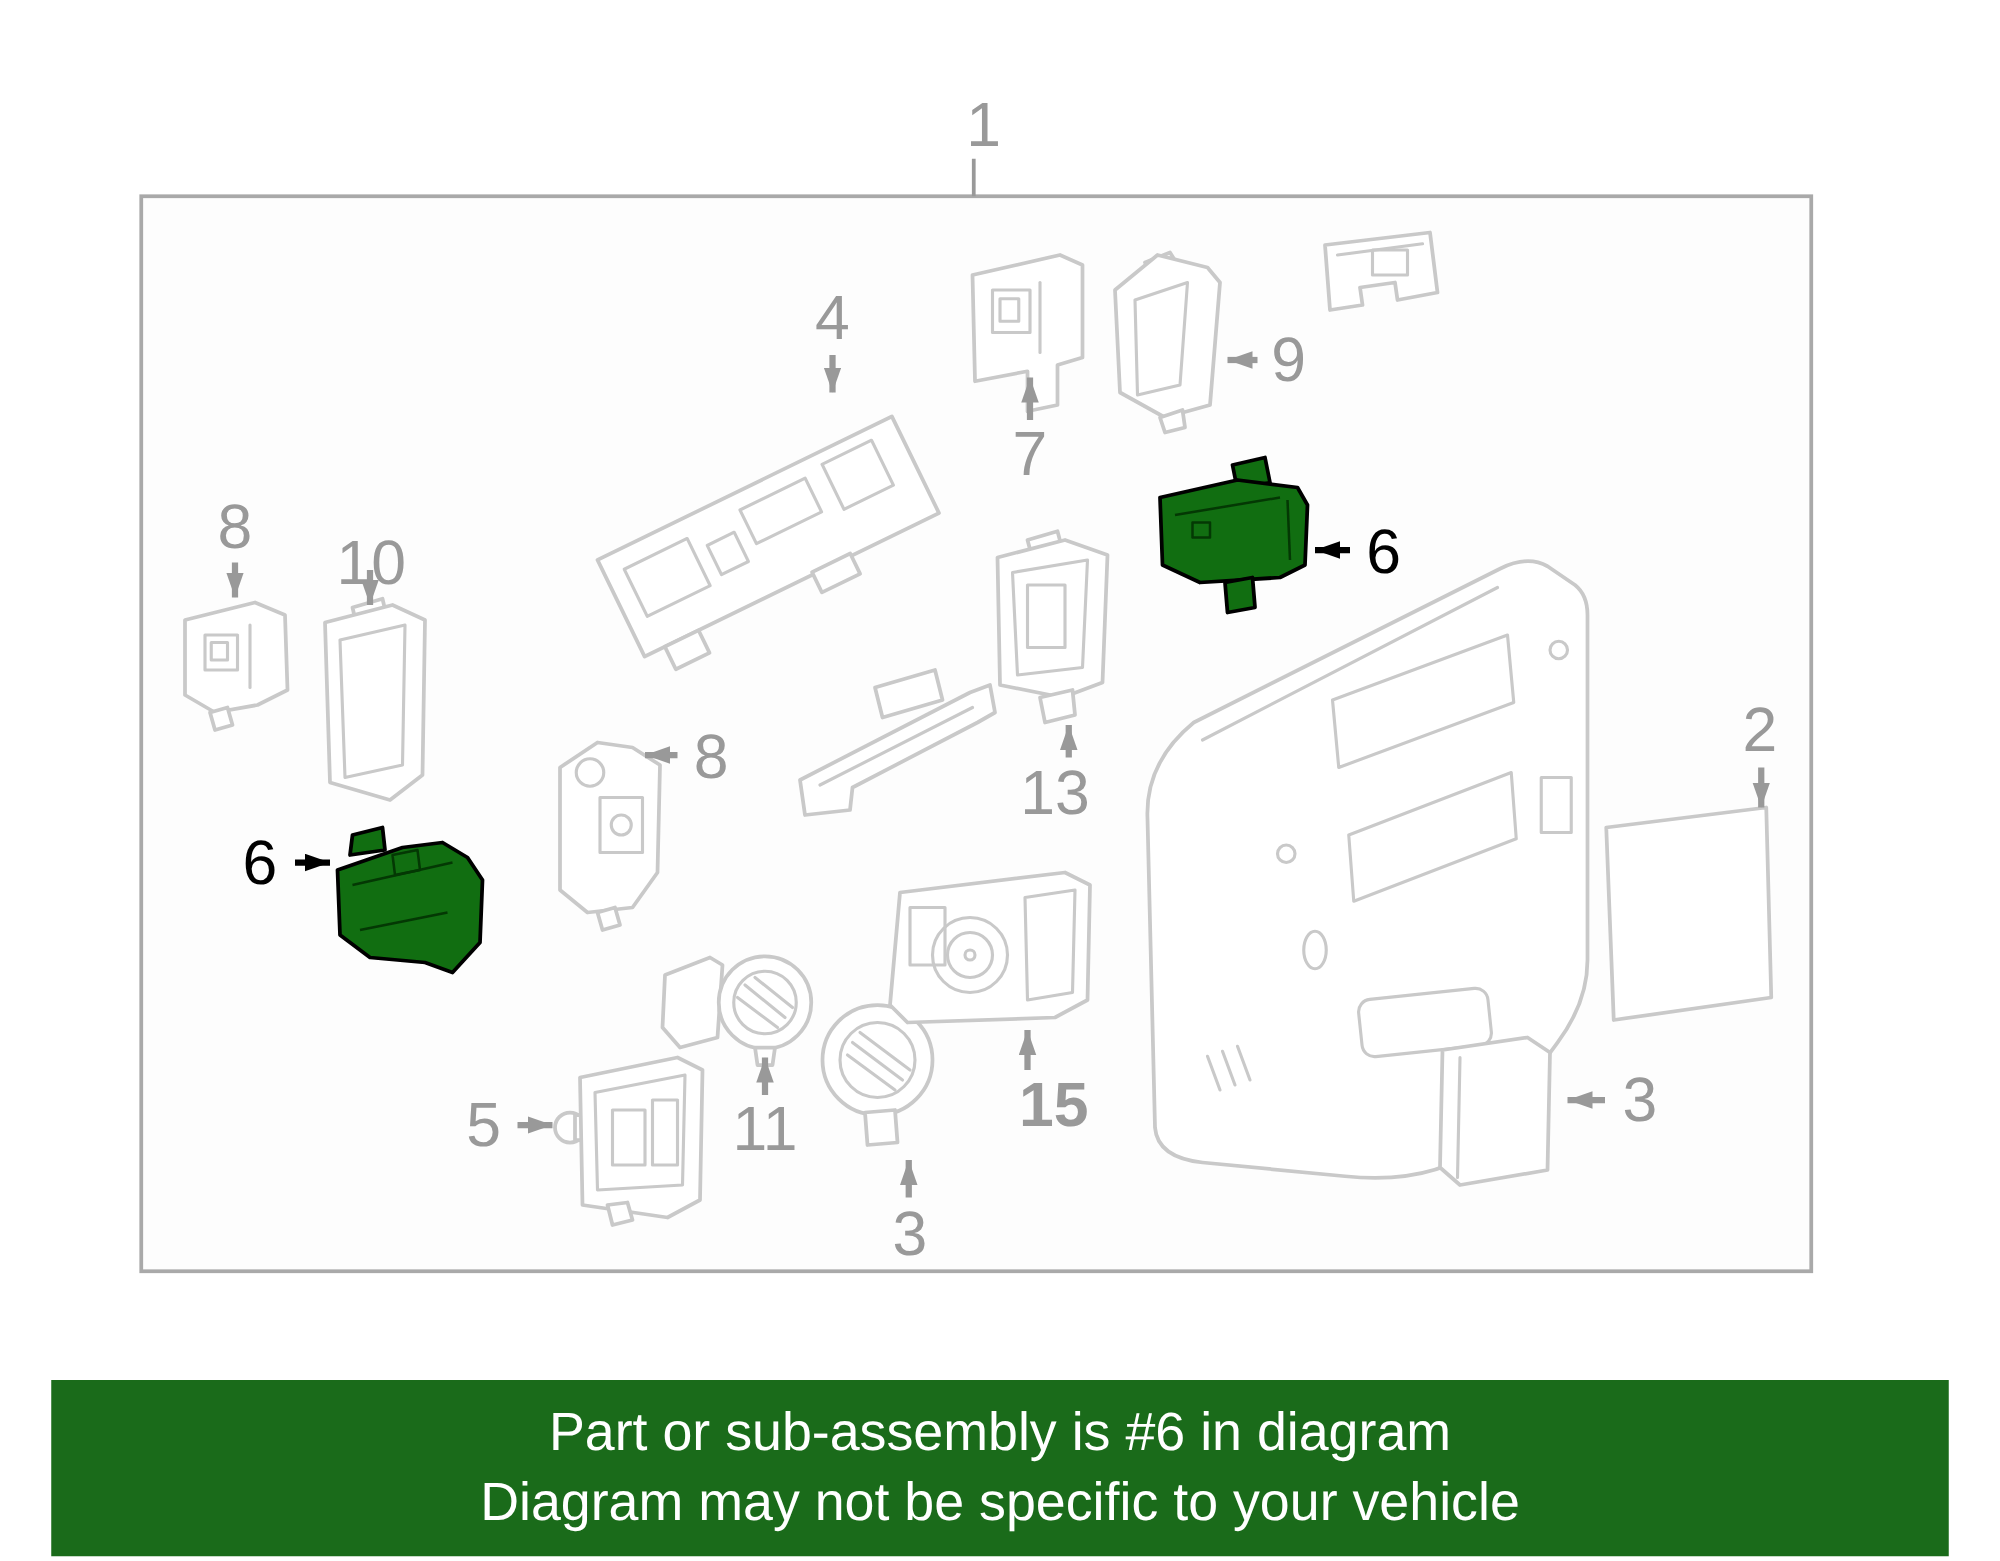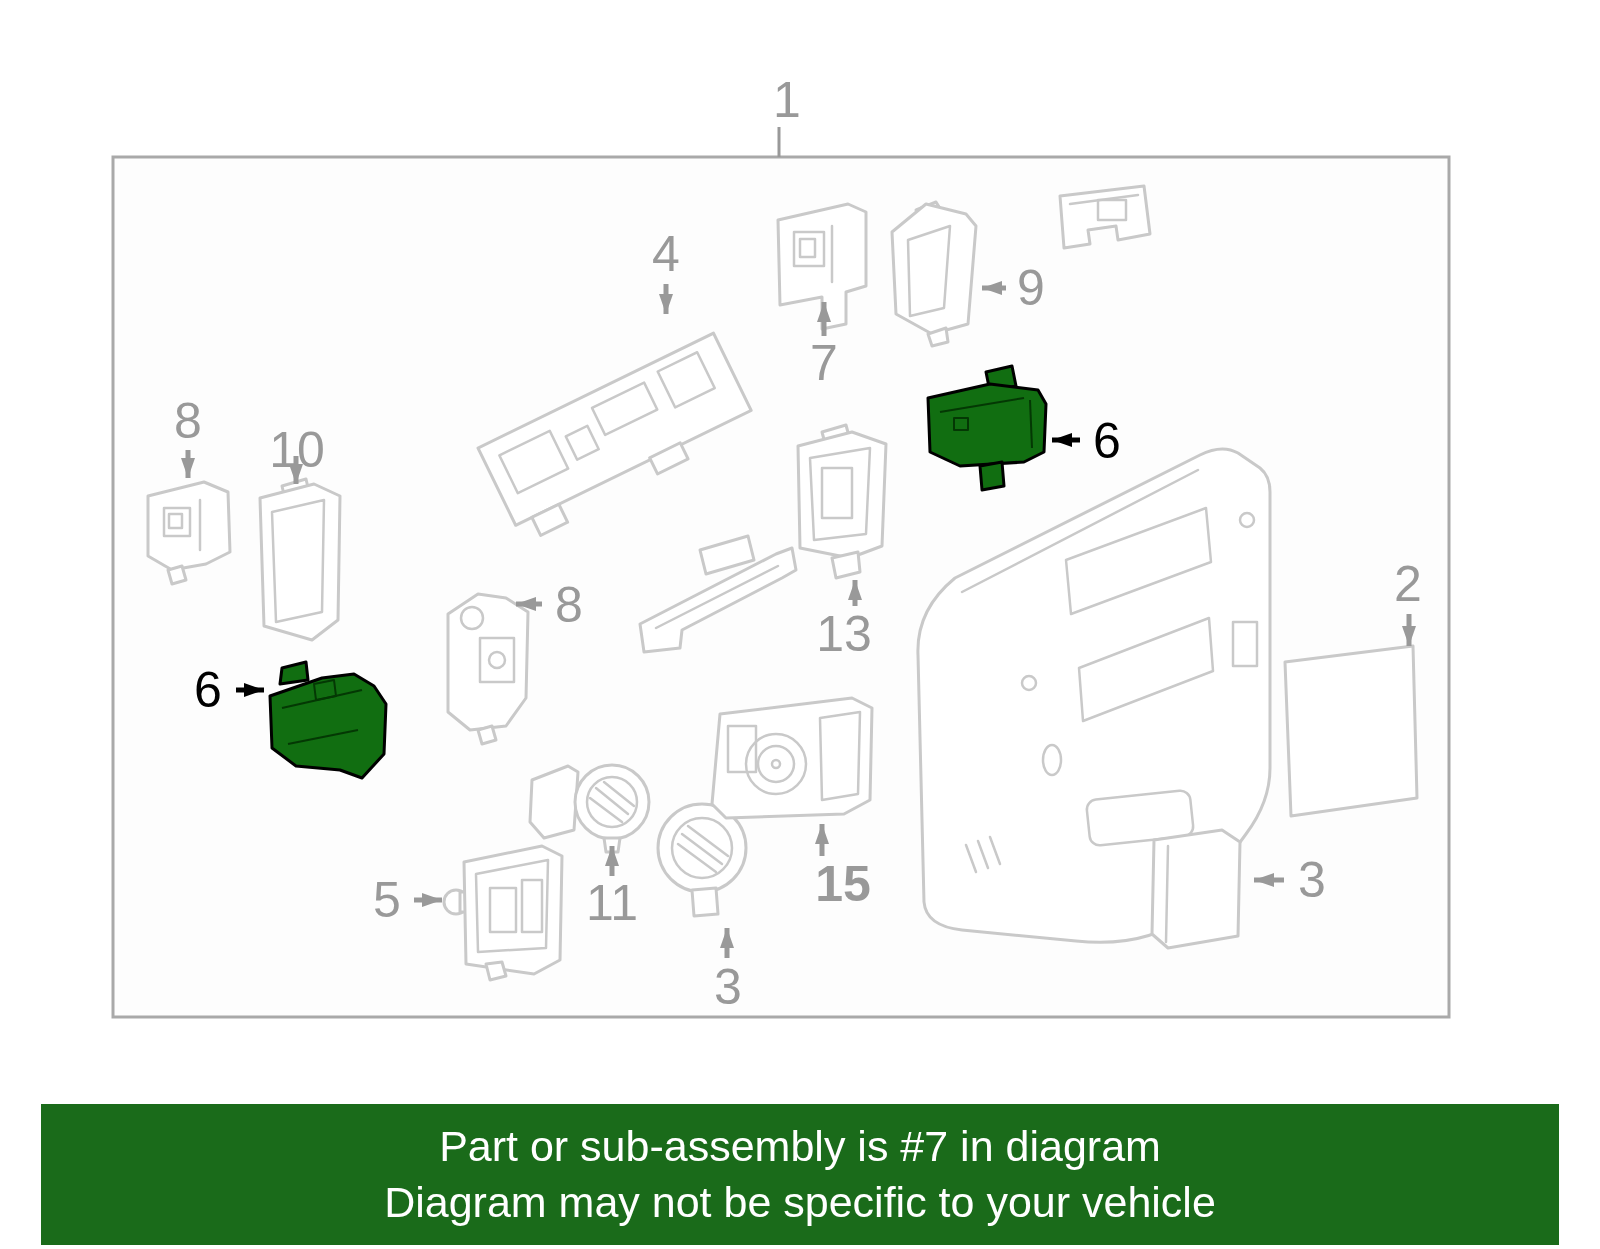--- a/index.html
+++ b/index.html
@@ -228,17 +228,17 @@
   <div class="callout" style="left:569px;  top:605px;">8</div>
   <div class="callout" style="left:828px;  top:634px;margin-left:16px;">13</div>
   <div class="callout is-black" style="left:208px; top:690px;">6</div>
   <div class="callout" style="left:387px;  top:900px;">5</div>
   <div class="callout" style="left:612px;  top:883px;margin-top:20px;">11</div>
   <div class="callout" style="left:843px;  top:884px;font-weight:bold;">15</div>
   <div class="callout" style="left:728px;  top:987px;">3</div>
   <div class="callout" style="left:1312px; top:880px;">3</div>
 
   <div class="banner">
-    <div class="banner-line">Part or sub-assembly is #7 in diagram</div>
+    <div class="banner-line">Part or sub-assembly is #6 in diagram</div>
     <div class="banner-line">Diagram may not be specific to your vehicle</div>
   </div>
 
 </div>
 
 </body></html>

